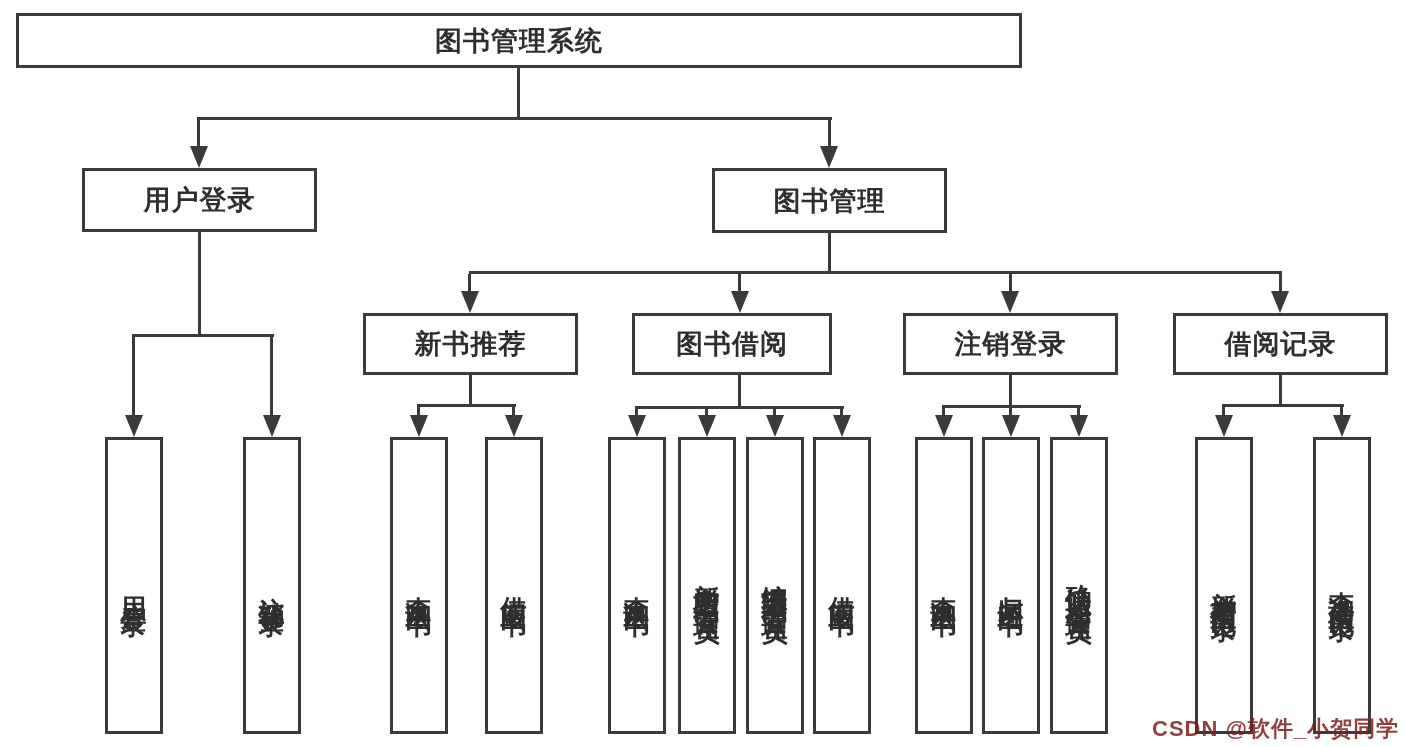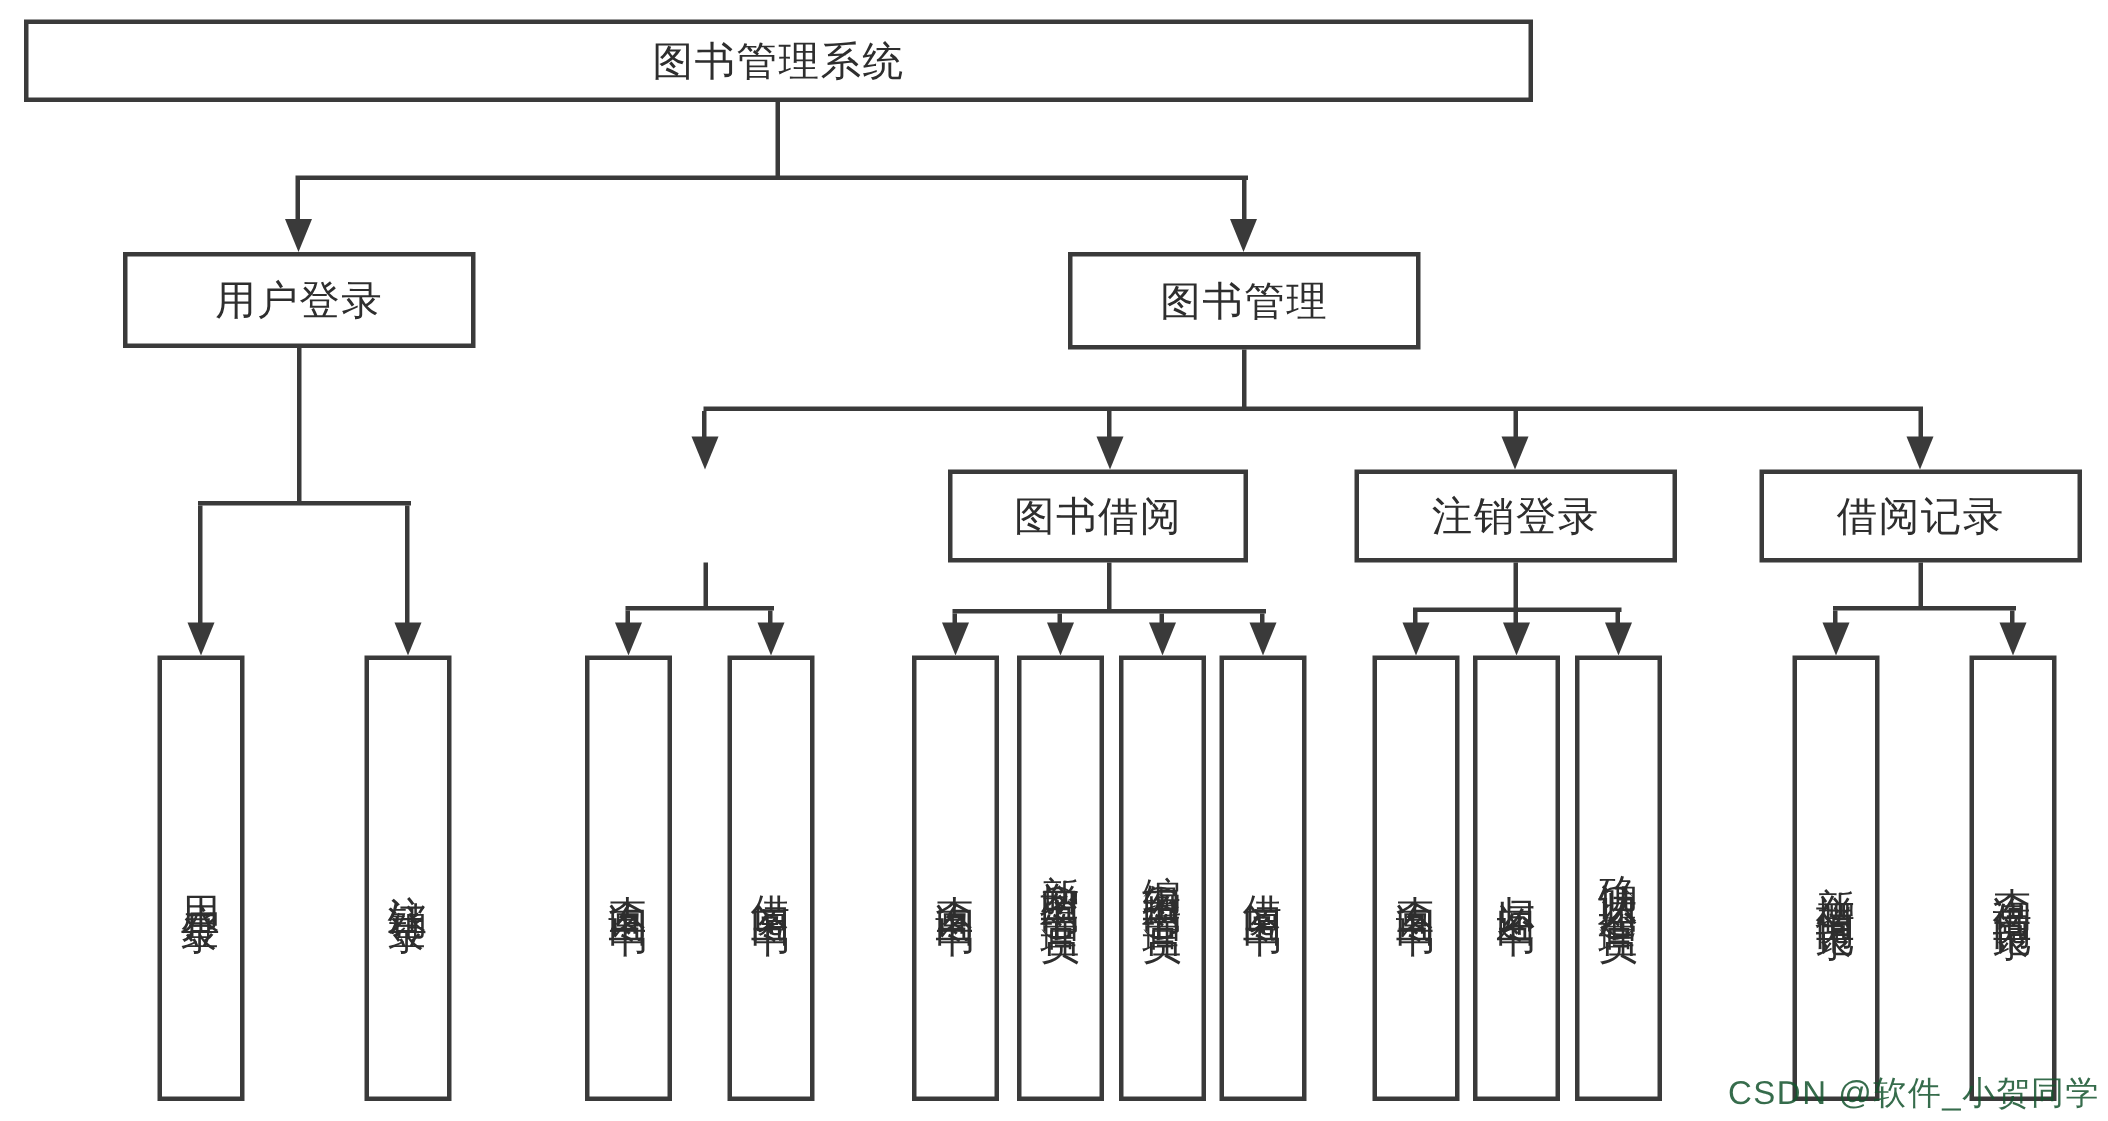--- a/index.html
+++ b/index.html
@@ -1,38 +1,38 @@
 <!DOCTYPE html>
 <html><head>
 <meta charset="utf-8">
 <style>
   html,body{margin:0;padding:0;background:#fff;}
   .canvas{
     position:relative;width:1405px;height:747px;background:#ffffff;
-    font-family:"Liberation Sans", sans-serif;overflow:hidden;
+    font-family:"Liberation Sans", sans-serif;overflow:hidden;font-weight:bold;
   }
   .node{
     position:absolute;box-sizing:border-box;border:3px solid #3a3a3a;background:#fff;
     display:flex;align-items:center;justify-content:center;color:#2e2e2e;
   }
   .h-node{font-size:27px;letter-spacing:1px;white-space:nowrap;}
   .leaf{font-size:26px;}
   .leaf .vtext{
     writing-mode:vertical-rl;text-orientation:mixed;
     letter-spacing:5px;line-height:1;white-space:nowrap;
   }
   .vline{position:absolute;width:3px;background:#3a3a3a;}
   .hline{position:absolute;height:3px;background:#3a3a3a;}
   .arrow{
     position:absolute;width:0;height:0;
     border-left:9px solid transparent;border-right:9px solid transparent;
     border-top:22px solid #3a3a3a;
   }
   .watermark{
-    position:absolute;left:1152px;top:714px;font-size:22px;color:#14532d;
+    position:absolute;left:1152px;top:714px;font-size:22px;color:#7f1d1d;
     letter-spacing:1px;z-index:5;opacity:.85;white-space:nowrap;
   }
 </style>
 </head>
 <body>
 
 <div class="canvas">
 
   <div class="node h-node" style="left:16px;top:13px;width:1006px;height:55px;">
     <span>图书管理系统</span>
@@ -63,20 +63,23 @@
   <div class="hline" style="left:469px;top:271px;width:813px;"></div>
   <div class="vline" style="left:468px;top:274px;height:22px;"></div>
   <div class="arrow" style="left:461px;top:291px;"></div>
   <div class="vline" style="left:738px;top:274px;height:22px;"></div>
   <div class="arrow" style="left:731px;top:291px;"></div>
   <div class="vline" style="left:1009px;top:274px;height:22px;"></div>
   <div class="arrow" style="left:1001px;top:291px;"></div>
   <div class="vline" style="left:1279px;top:274px;height:22px;"></div>
   <div class="arrow" style="left:1271px;top:291px;"></div>
 
+  <div class="node h-node" style="left:363px;top:313px;width:215px;height:62px;">
+    <span>新书推荐</span>
+  </div>
   <div class="node h-node" style="left:632px;top:313px;width:200px;height:62px;">
     <span>图书借阅</span>
   </div>
   <div class="node h-node" style="left:903px;top:313px;width:215px;height:62px;">
     <span>注销登录</span>
   </div>
   <div class="node h-node" style="left:1173px;top:313px;width:215px;height:62px;">
     <span>借阅记录</span>
   </div>
 

